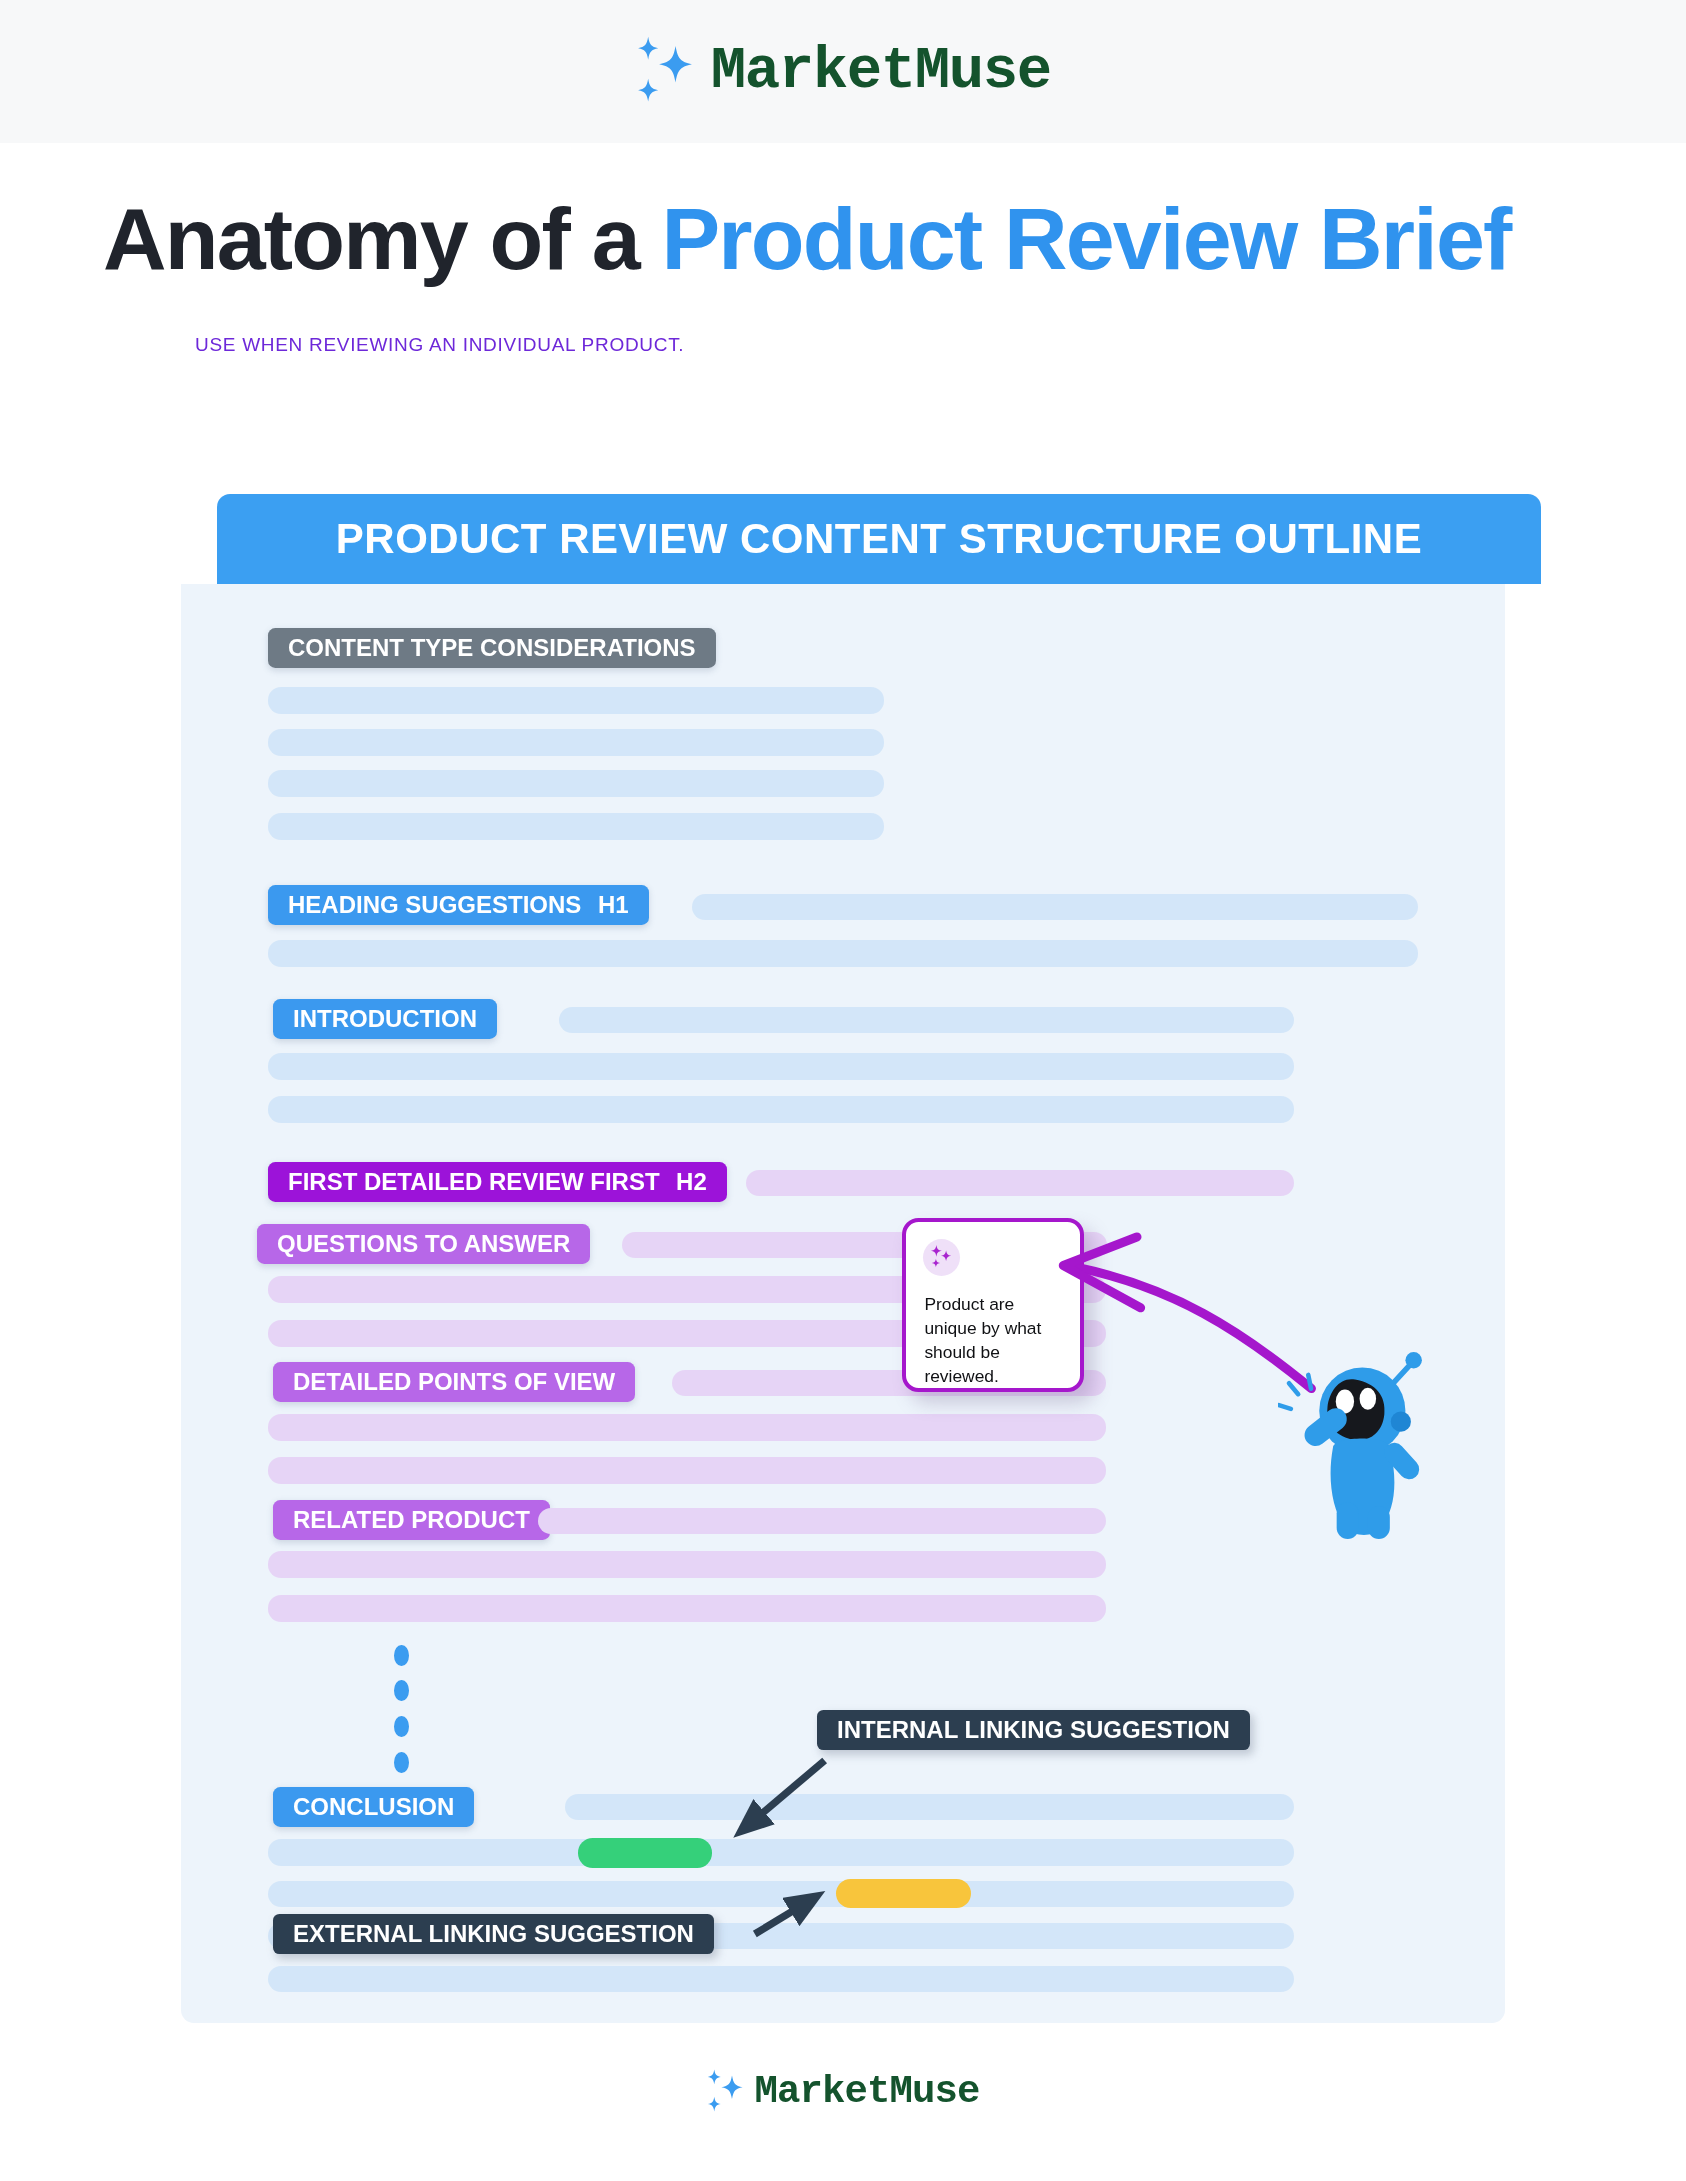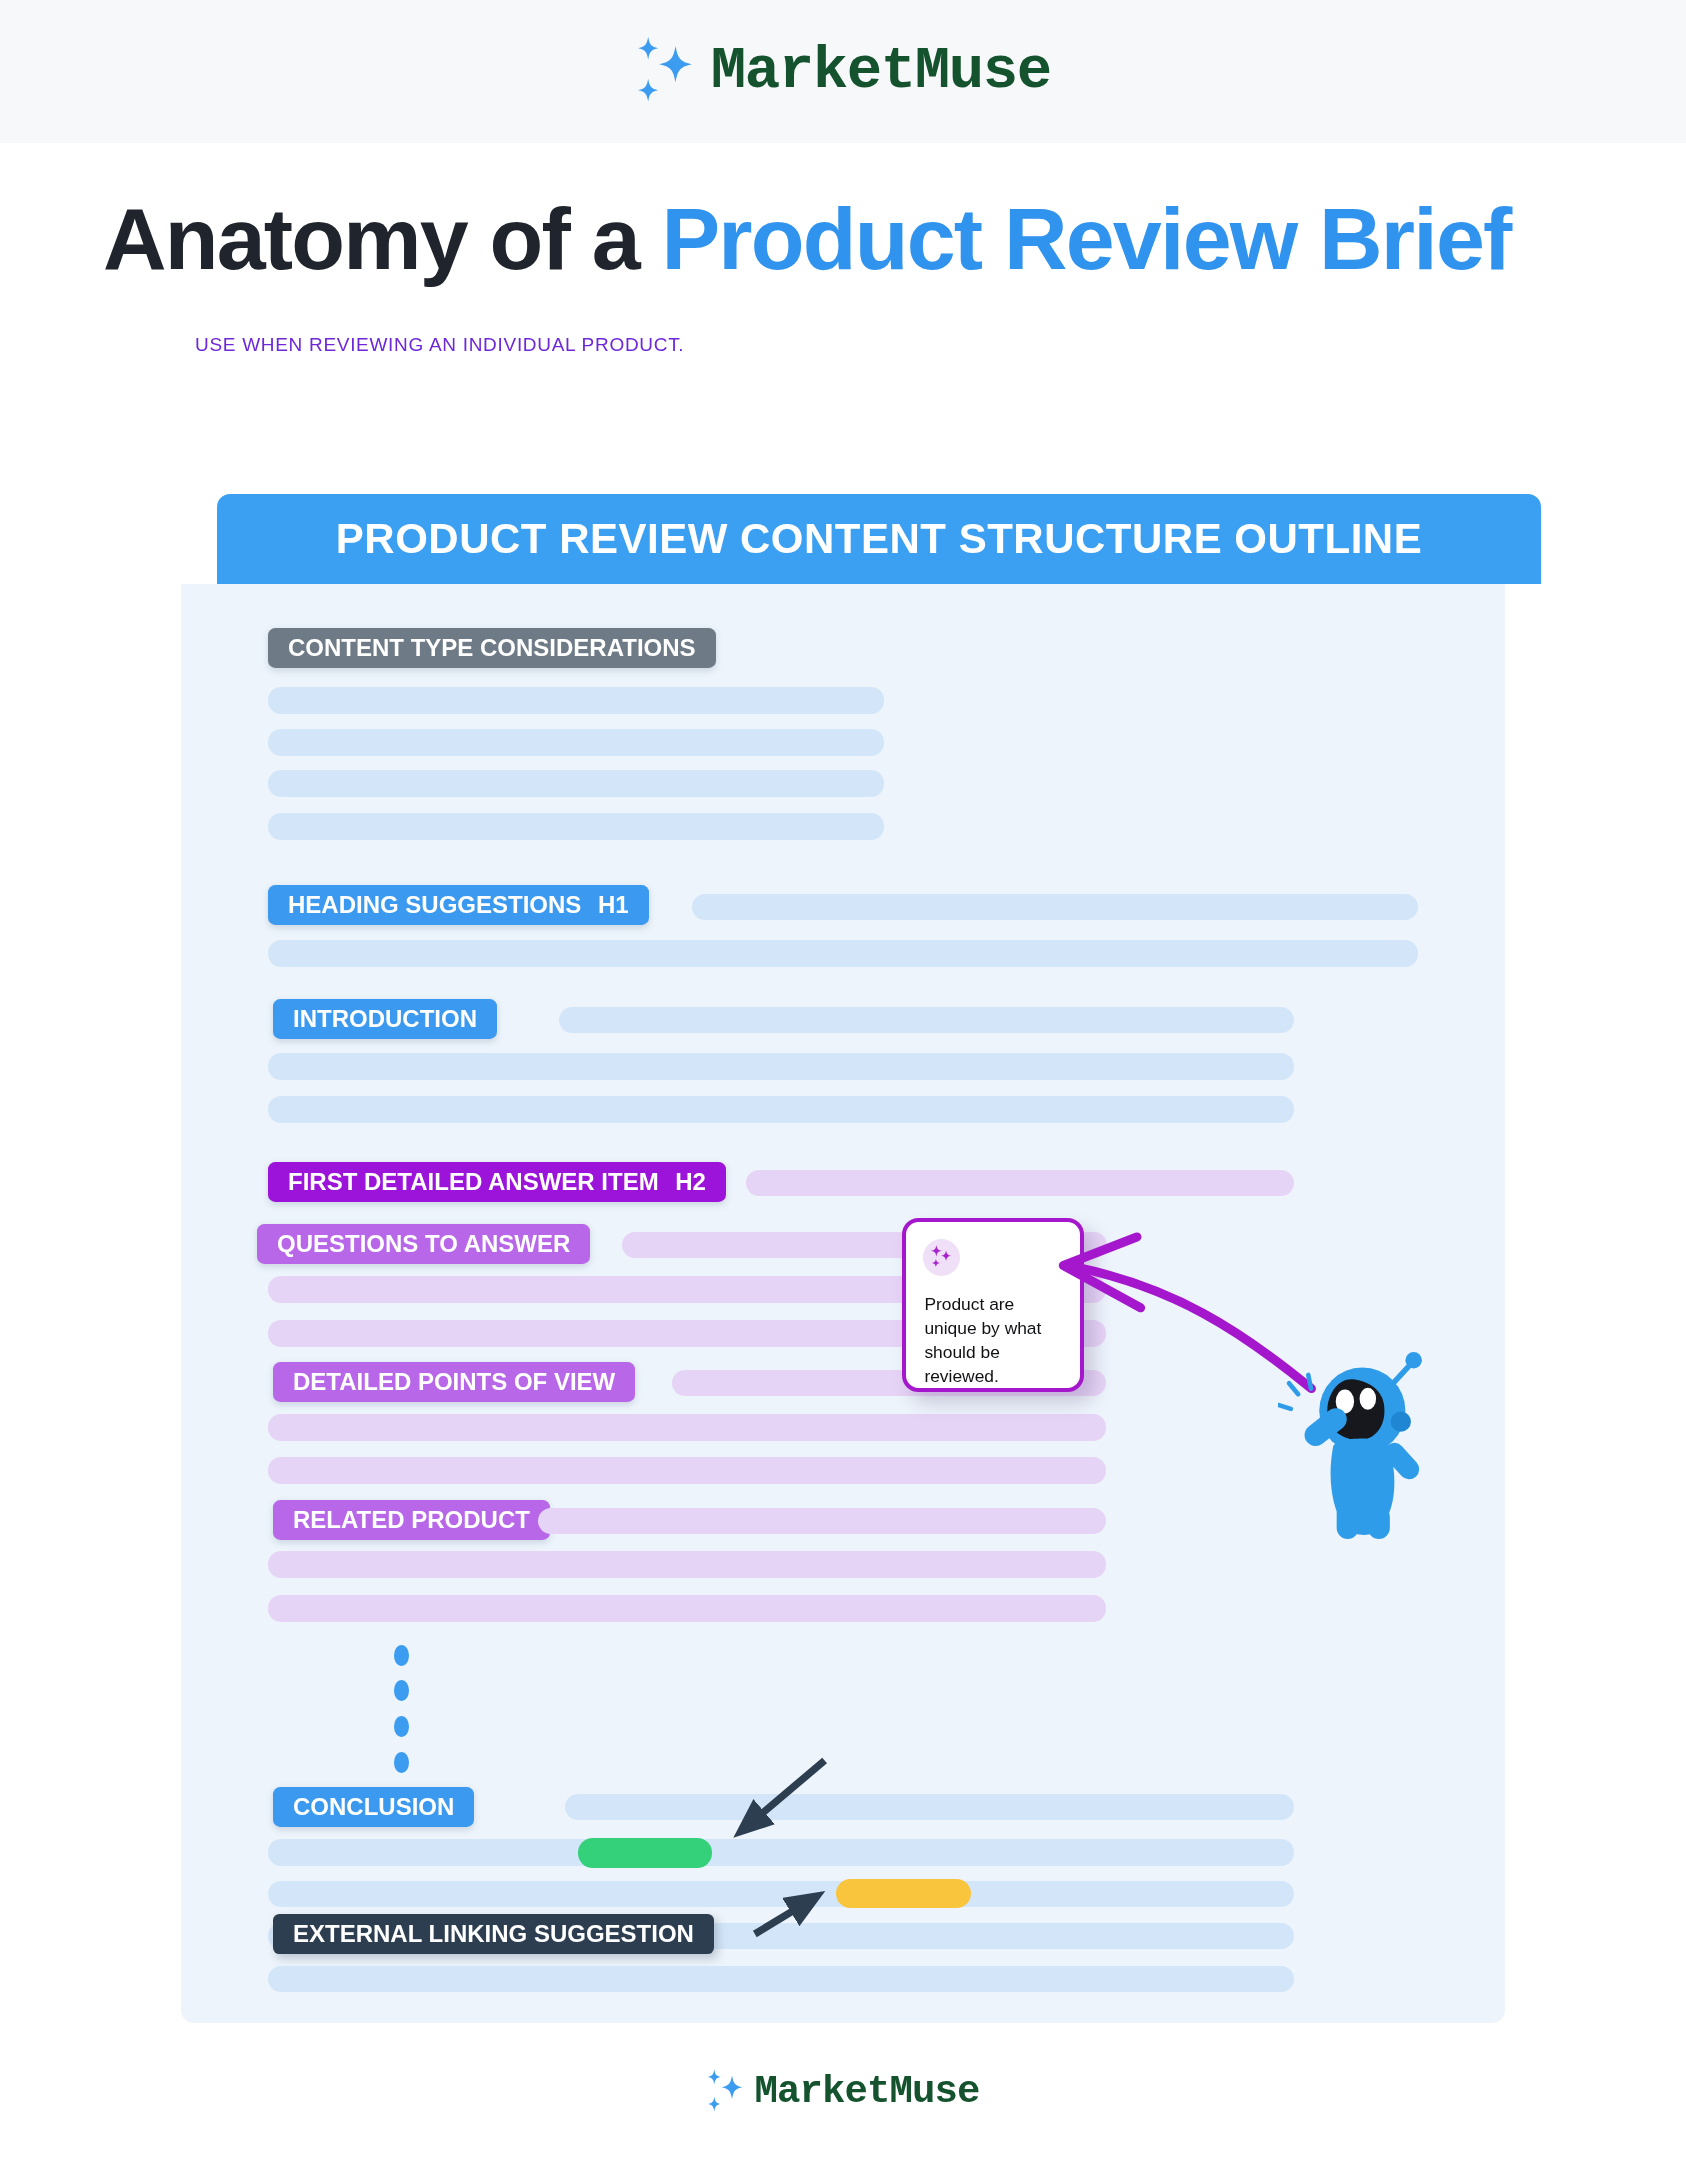--- a/index.html
+++ b/index.html
@@ -99,21 +99,21 @@
 
     <div class="lbl lbl-blue" style="left:87px;top:301px"><span>HEADING SUGGESTIONS</span><span class="tag">H1</span></div>
     <div class="bar blue" style="left:511px;top:310px;width:726px;height:26px"></div>
     <div class="bar blue" style="left:87px;top:356px;width:1150px;height:27px"></div>
 
     <div class="lbl lbl-blue" style="left:92px;top:415px">INTRODUCTION</div>
     <div class="bar blue" style="left:378px;top:423px;width:735px;height:26px"></div>
     <div class="bar blue" style="left:87px;top:469px;width:1026px;height:27px"></div>
     <div class="bar blue" style="left:87px;top:512px;width:1026px;height:27px"></div>
 
-    <div class="lbl lbl-purple-dark" style="left:87px;top:578px"><span>FIRST DETAILED ANSWER ITEM</span><span class="tag">H2</span></div>
+    <div class="lbl lbl-purple-dark" style="left:87px;top:578px"><span>FIRST DETAILED REVIEW FIRST</span><span class="tag">H2</span></div>
     <div class="bar purple" style="left:565px;top:586px;width:548px;height:26px"></div>
 
     <div class="lbl lbl-purple" style="left:76px;top:640px">QUESTIONS TO ANSWER</div>
     <div class="bar purple" style="left:441px;top:648px;width:485px;height:26px"></div>
     <div class="bar purple" style="left:87px;top:692px;width:838px;height:27px"></div>
     <div class="bar purple" style="left:87px;top:736px;width:838px;height:27px"></div>
 
     <div class="lbl lbl-purple" style="left:92px;top:778px">DETAILED POINTS OF VIEW</div>
     <div class="bar purple" style="left:491px;top:786px;width:434px;height:26px"></div>
     <div class="bar purple" style="left:87px;top:830px;width:838px;height:27px"></div>
@@ -122,20 +122,21 @@
     <div class="lbl lbl-purple" style="left:92px;top:916px">RELATED PRODUCT</div>
     <div class="bar purple" style="left:357px;top:924px;width:568px;height:26px"></div>
     <div class="bar purple" style="left:87px;top:967px;width:838px;height:27px"></div>
     <div class="bar purple" style="left:87px;top:1011px;width:838px;height:27px"></div>
 
     <div class="dot" style="left:213px;top:1061px"></div>
     <div class="dot" style="left:213px;top:1096px"></div>
     <div class="dot" style="left:213px;top:1132px"></div>
     <div class="dot" style="left:213px;top:1168px"></div>
 
+    <div class="lbl lbl-navy" style="left:636px;top:1126px">INTERNAL LINKING SUGGESTION</div>
 
     <div class="lbl lbl-blue" style="left:92px;top:1203px">CONCLUSION</div>
     <div class="bar blue" style="left:384px;top:1210px;width:729px;height:26px"></div>
     <div class="bar blue" style="left:87px;top:1255px;width:1026px;height:27px"></div>
     <div class="hl green" style="left:397px;top:1254px;width:134px;height:30px"></div>
     <div class="bar blue" style="left:87px;top:1297px;width:1026px;height:26px"></div>
     <div class="hl yellow" style="left:655px;top:1295px;width:135px;height:28.5px"></div>
     <div class="bar blue" style="left:87px;top:1339px;width:1026px;height:26px"></div>
 
     <div class="lbl lbl-navy" style="left:92px;top:1330px">EXTERNAL LINKING SUGGESTION</div>

